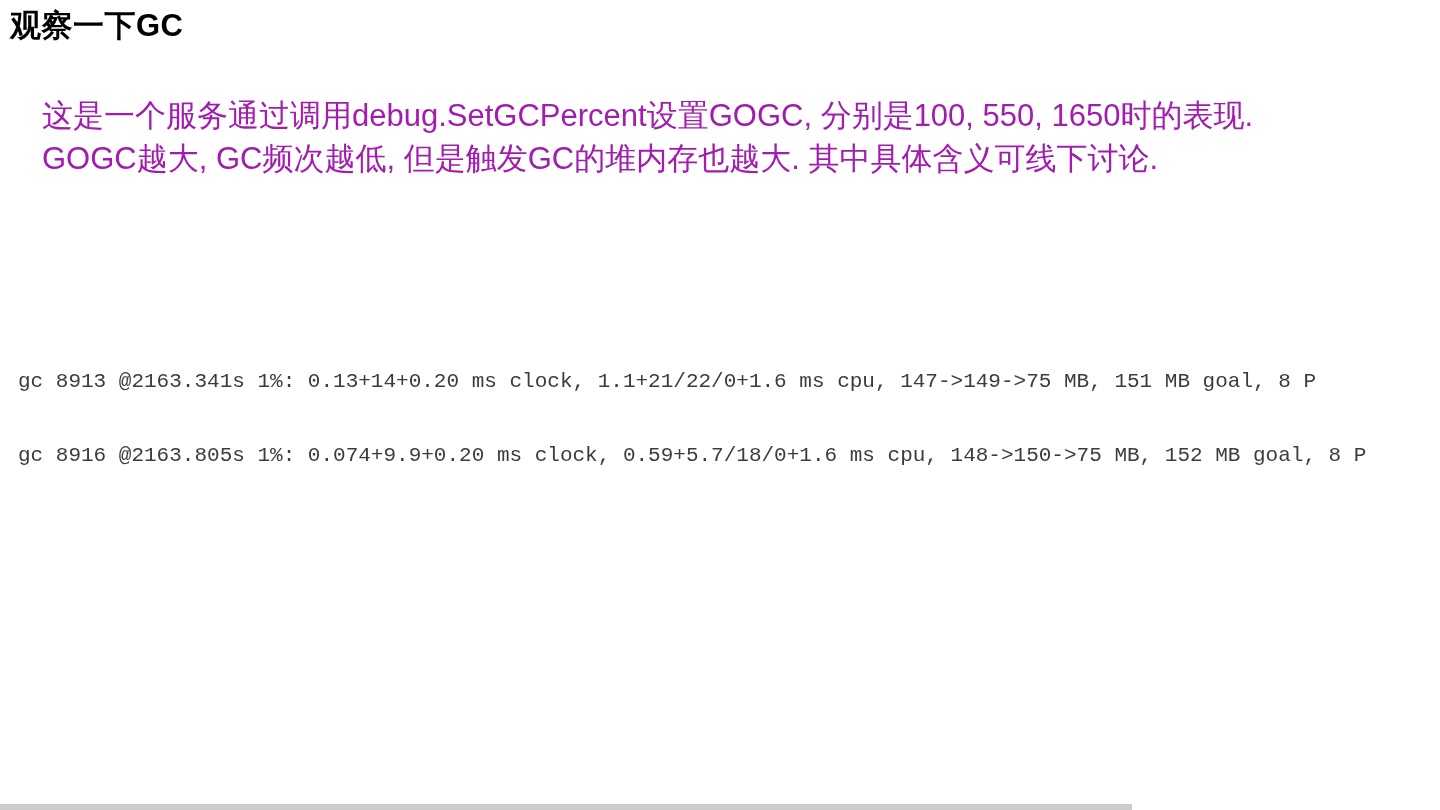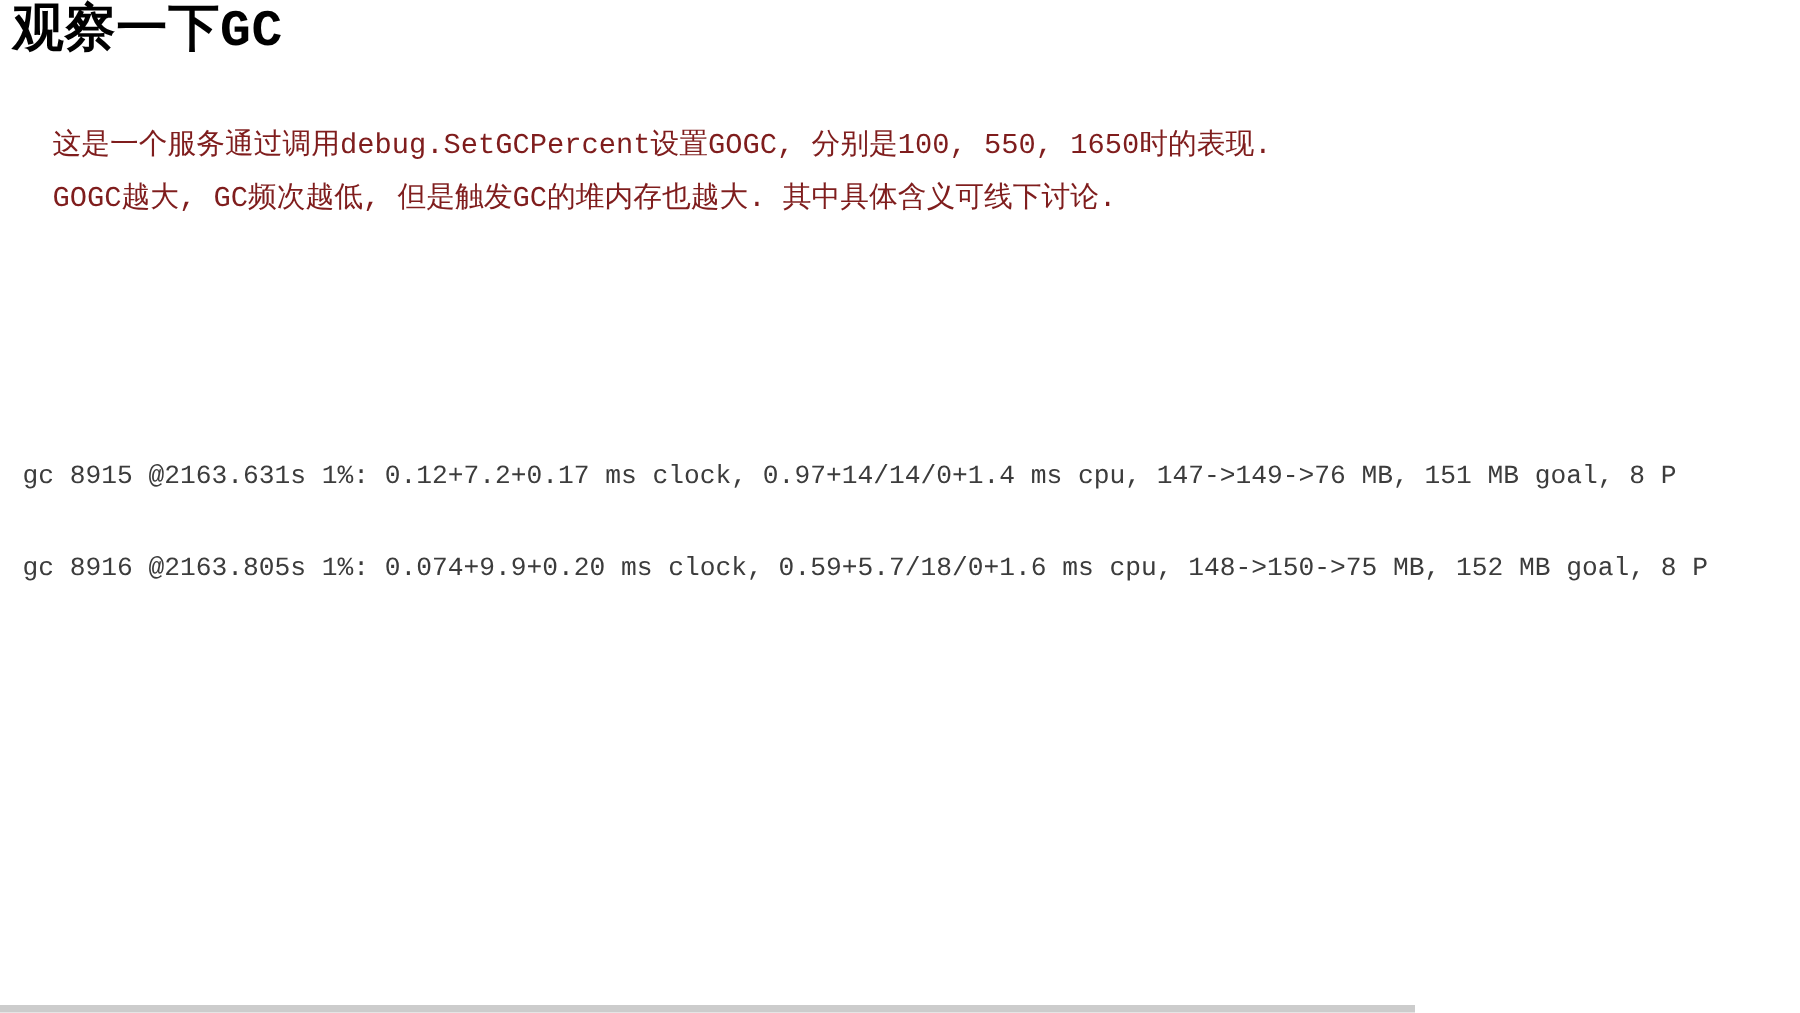--- a/index.html
+++ b/index.html
@@ -17,34 +17,32 @@
   .slide {
     position: absolute;
     inset: 0;
     background: #ffffff;
   }
   .title {
     position: absolute;
     left: 10px;
     top: 2px;
     margin: 0;
-    font-size: 41px;
+    font-size: 31px;
     line-height: 48px;
     font-weight: 700;
     color: #000000;
     letter-spacing: 0.5px;
-    font-family: Liberation Mono, monospace;
   }
   .paragraphs {
     position: absolute;
     left: 42px;
     top: 103px;
-    font-size: 23px;
-    color: #7f1d1d;
-    font-family: Liberation Mono, monospace;
+    font-size: 31px;
+    color: #a21caf;
   }
   .paragraphs p {
     margin: 0 0 17px 0;
     line-height: 26px;
   }
   .log {
     position: absolute;
     left: 18px;
     top: 247px;
     font-family: "Liberation Mono", "DejaVu Sans Mono", monospace;
@@ -73,21 +71,21 @@
   <h1 class="title">观察一下GC</h1>
 
   <div class="paragraphs">
     <p>这是一个服务通过调用debug.SetGCPercent设置GOGC, 分别是100, 550, 1650时的表现.</p>
     <p>GOGC越大, GC频次越低, 但是触发GC的堆内存也越大. 其中具体含义可线下讨论.</p>
   </div>
 
   <div class="log">
 
     <div class="log-block gap-large">
-      <div class="log-line">gc 8915 @2163.631s 1%: 0.12+7.2+0.17 ms clock, 0.97+14/14/0+1.4 ms cpu, 147-&gt;149-&gt;76 MB, 151 MB goal, 8 P</div>
+      <div class="log-line">gc 8913 @2163.341s 1%: 0.13+14+0.20 ms clock, 1.1+21/22/0+1.6 ms cpu, 147-&gt;149-&gt;75 MB, 151 MB goal, 8 P</div>
       <div class="log-line">gc 8916 @2163.805s 1%: 0.074+9.9+0.20 ms clock, 0.59+5.7/18/0+1.6 ms cpu, 148-&gt;150-&gt;75 MB, 152 MB goal, 8 P</div>
     </div>
 
     
 
     
 
   </div>
 
   <div class="bottom-bar"></div>

